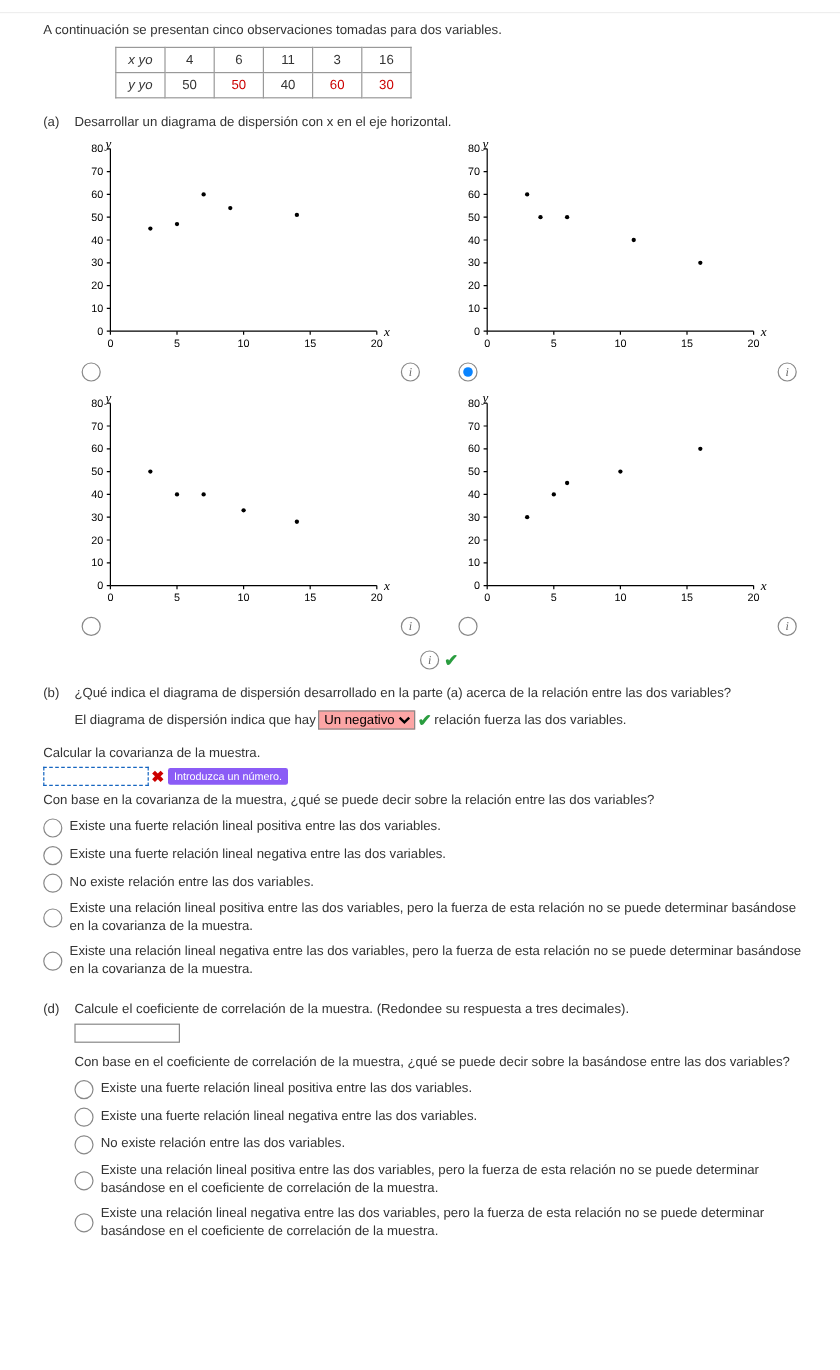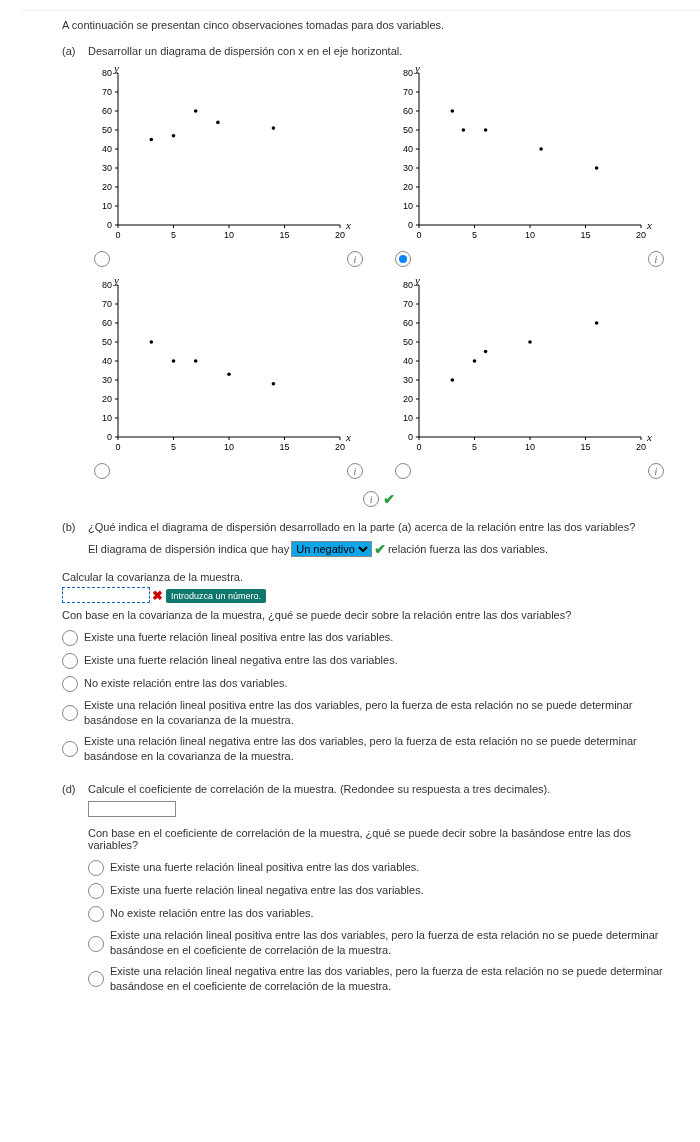--- a/index.html
+++ b/index.html
@@ -6,21 +6,21 @@
     font-family: Arial, Helvetica, sans-serif;
     font-size: 11px;
     color: #333;
     margin: 0;
     padding: 0;
     background: #fff;
   }
   .page {
     width: 700px;
     margin: 0 auto;
-    padding: 10px 30px 30px 62px;
+    padding: 10px 30px 30px 36px;
     box-sizing: border-box;
   }
   .intro { margin-bottom: 8px; }
   .part { margin-top: 14px; }
   .part-row { display: flex; }
   .part-label { width: 26px; flex-shrink:0; }
   .part-body { flex: 1; }
   table.data {
     border-collapse: collapse;
     margin: 6px 0 6px 60px;
@@ -52,45 +52,65 @@
   }
   .info-icon {
     width:14px; height:14px; border:1px solid #888; border-radius:50%;
     display:inline-flex; align-items:center; justify-content:center;
     font-style:italic; font-family:serif; font-size:10px; color:#666;
     cursor:pointer;
   }
   .check-icon { color:#2a9d3f; font-size:14px; font-weight:bold; }
   .x-icon { color:#c00; font-size:13px; font-weight:bold; }
   select {
-    font-size:11px; border:1px solid #888; background:#0ea5e9;
+    font-size:11px; border:1px solid #888; background:#fca5a5;
   }
   input[type=text].ans {
     width:82px; font-size:11px; border:1px solid #888; padding:1px 2px;
   }
   input[type=text].ans.dashed { border:1px dashed #1565c0; }
   .tooltip {
-    background:#0f766e; color:#fff; font-size:9px; padding:2px 5px;
+    background:#8b5cf6; color:#fff; font-size:9px; padding:2px 5px;
     display:inline-block; margin-top:2px; border-radius:2px;
   }
   .opts { margin-top:8px; }
   .opt { display:flex; align-items:center; gap:2px; margin:6px 0; }
   .opt .radio-big{ margin-top:1px; flex-shrink:0;}
   .opt span{ line-height:1.35; }
   .inline { display:inline-flex; align-items:center; gap:2px;}
   svg { display:block; }
   .toprule{ border-top:1px solid #eee; margin:0 -30px 8px -40px; }
 </style>
 </head>
 <body>
 
 <div class="page">
   <div class="toprule"></div>
   <div class="intro">A continuación se presentan cinco observaciones tomadas para dos variables.</div>
 
+  <table class="data">
+    <tbody>
+        <tr>
+      <th>x yo</th>
+      <td>4</td>
+      <td>6</td>
+      <td>11</td>
+      <td>3</td>
+      <td>16</td>
+    </tr>
+    <tr>
+      <th>y yo</th>
+      <td>50</td>
+      <td class="red">50</td>
+      <td>40</td>
+      <td class="red">60</td>
+      <td class="red">30</td>
+    </tr>
+  </tbody>
+    </table>
 
   <div class="part part-row">
     <div class="part-label">(a)</div>
     <div class="part-body">
       <div>Desarrollar un diagrama de dispersión con x en el eje horizontal.</div>
 
       <div class="charts" id="charts">
           <div class="chart-wrap">
             <svg width="270" height="180">
               <line x1="30" y1="8" x2="30" y2="160" stroke="#000" stroke-width="1"></line>

